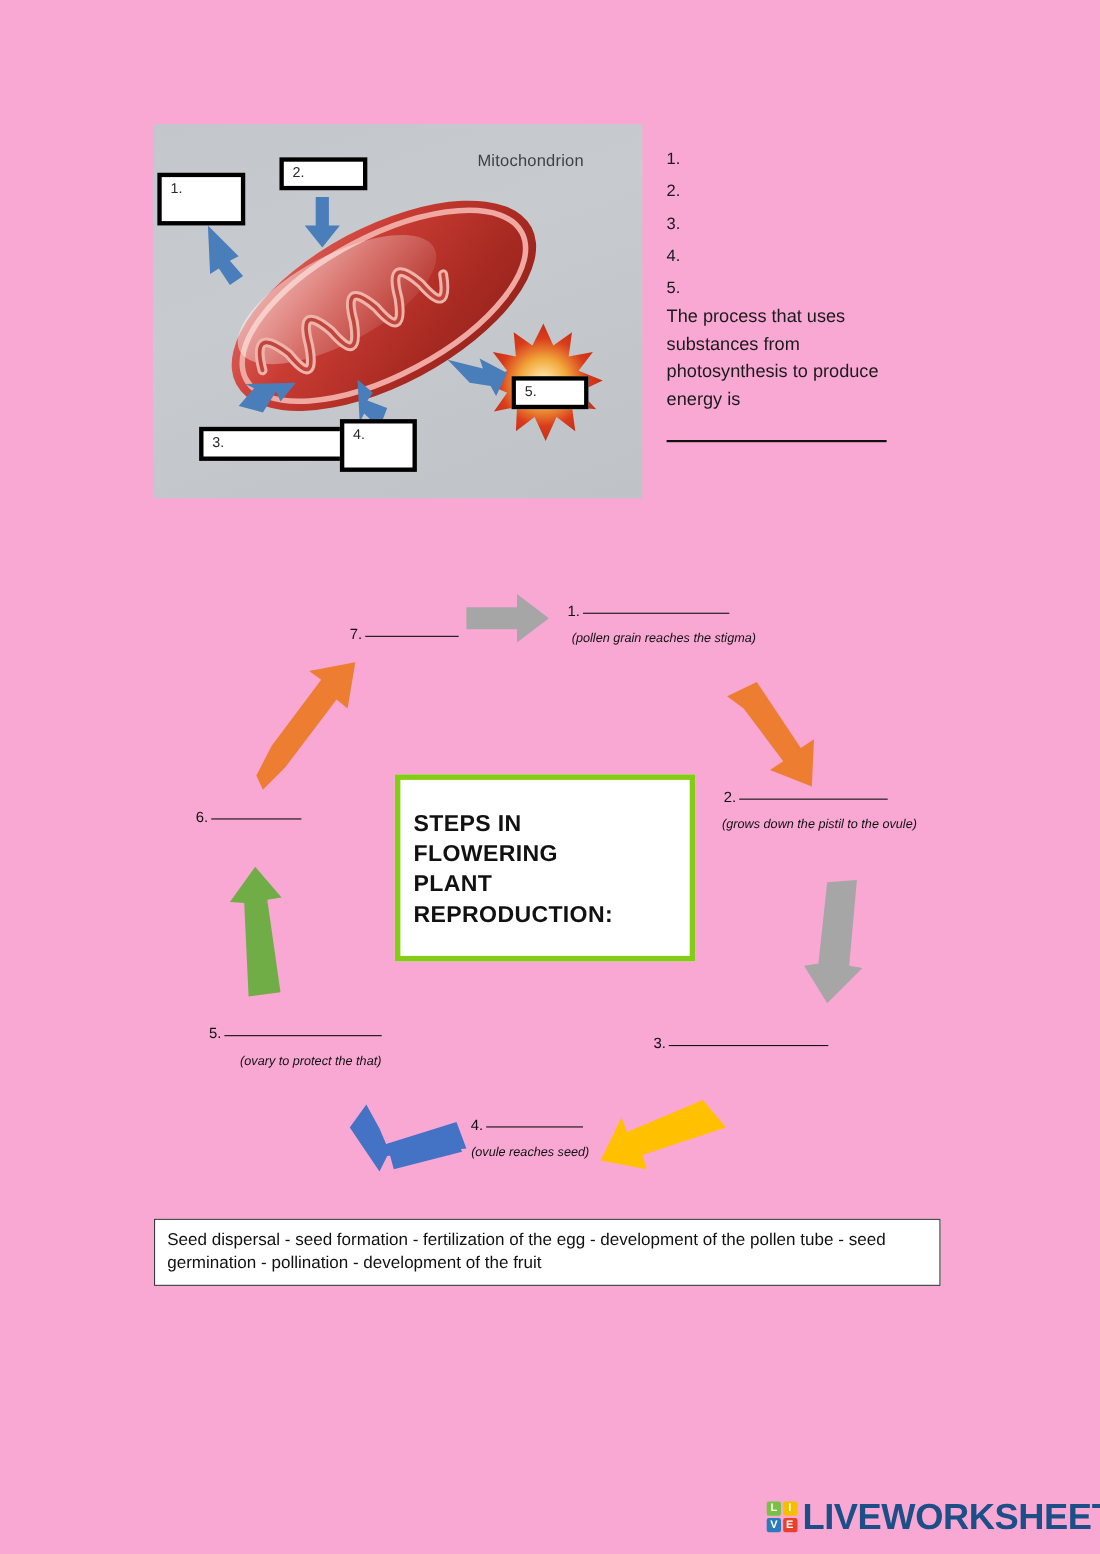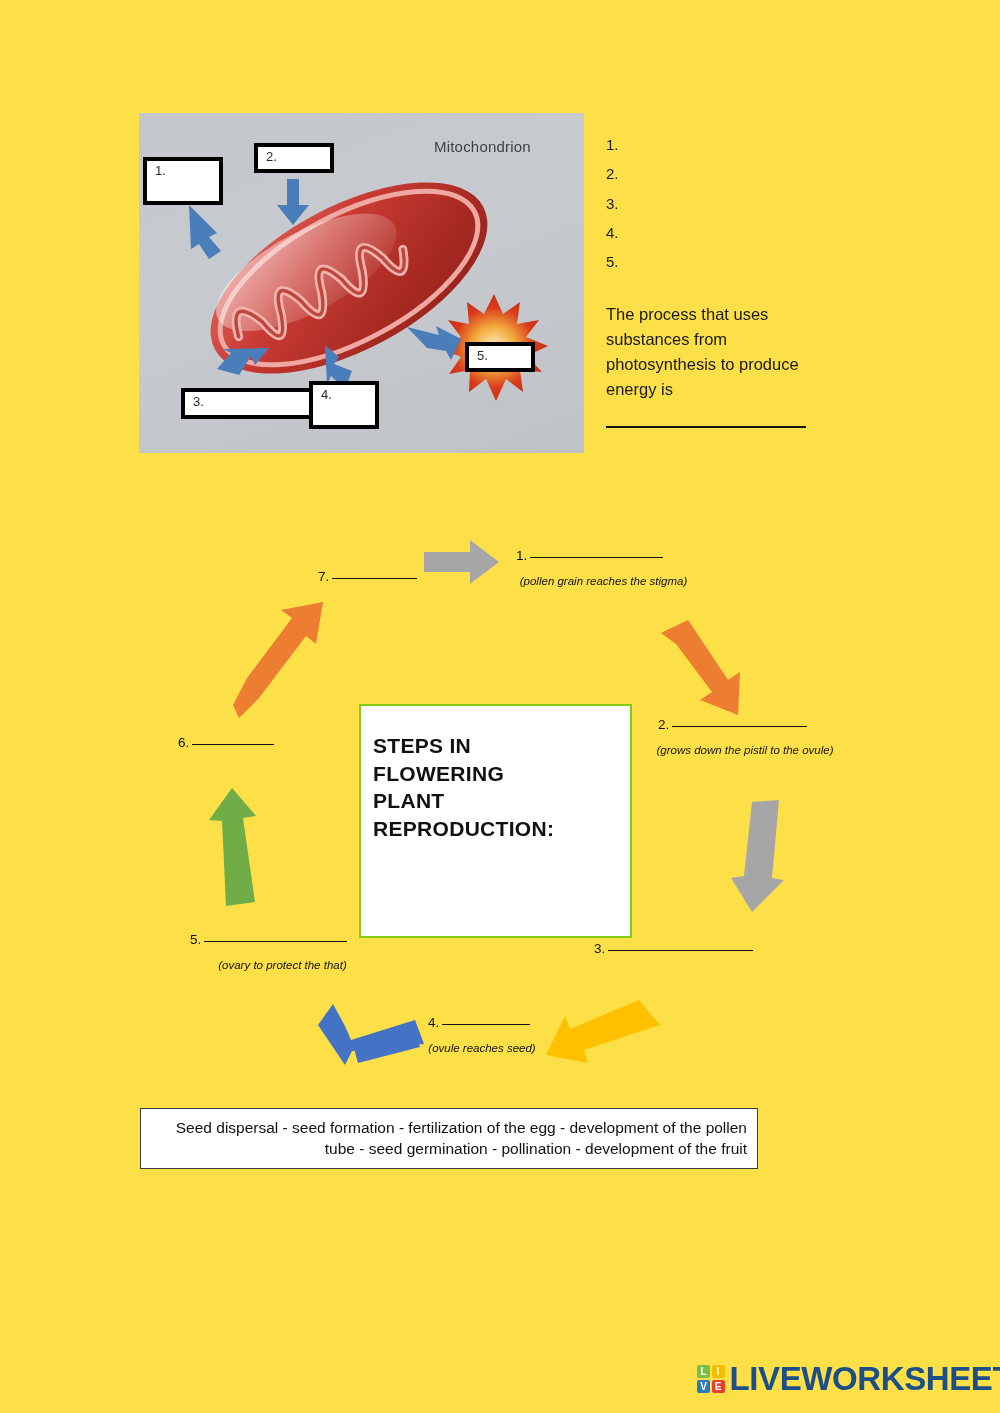--- a/index.html
+++ b/index.html
@@ -9,21 +9,21 @@
     background: #ffffff;
   }
   body {
     font-family: "Liberation Sans", sans-serif;
     color: #000;
   }
   #page {
     position: relative;
     width: 1000px;
     height: 1413px;
-    background: #fde047;
+    background: #f9a8d4;
     overflow: hidden;
   }
 
   
   #mito-figure {
     position: absolute;
     left: 139px;
     top: 113px;
     width: 445px;
     height: 340px;
@@ -61,22 +61,22 @@
     left: 0;
     top: 520px;
     width: 1000px;
     height: 570px;
   }
   #center-box {
     position: absolute;
     left: 359px;
     top: 184px;
     width: 273px;
-    height: 234px;
-    border: 2px solid #84cc16;
+    height: 170px;
+    border: 5px solid #84cc16;
     background: #fff;
     box-sizing: border-box;
   }
   #center-box-text {
     position: absolute;
     left: 12px;
     top: 26px;
     font-size: 21px;
     font-weight: bold;
     line-height: 1.32;
@@ -133,31 +133,30 @@
   #step7 { left: 318px; top: 49px; width: 125px; }
   #step7 .blank { width: 85px; }
 
   .arrow-svg { position: absolute; }
 
   
   #wordbank {
     position: absolute;
     left: 140px;
     top: 1108px;
-    width: 618px;
+    width: 715px;
     min-height: 52px;
     border: 1.4px solid #3a3a3a;
     box-sizing: border-box;
     padding: 8px 10px 8px 11px;
     font-size: 15.5px;
     line-height: 1.38;
     color: #111;
     background: #fff;
     font-family: "Liberation Sans", sans-serif;
-    text-align: right;
   }
 
   
   #logo {
     position: absolute;
     left: 697px;
     top: 1360px;
     display: flex;
     align-items: center;
   }
@@ -259,21 +258,21 @@
   </div>
 
   <div style="position:absolute;left:606px;top:130px;width:230px;">
     <div style="font-size:15px;line-height:1.95;color:#1a1a1a;">
       <div>1.</div>
       <div>2.</div>
       <div>3.</div>
       <div>4.</div>
       <div>5.</div>
     </div>
-    <div style="margin-top:26px;font-size:16.5px;line-height:1.52;color:#1a1a1a;width:215px;">The process that uses substances from photosynthesis to produce energy is</div>
+    <div style="font-size:16.5px;line-height:1.52;color:#1a1a1a;width:215px;">The process that uses substances from photosynthesis to produce energy is</div>
     <div style="margin-top:22px;width:200px;border-bottom:2px solid #111;height:1px;"></div>
   </div>
 
   <div id="cycle">
 
     <svg class="arrow-svg" style="left:0;top:0;" width="1000" height="570" viewBox="0 0 1000 570">
 
       <g>
         <path d="M424,32 L470,32 L470,20 L499,42 L470,64 L470,52 L424,52 Z" fill="#a6a6a6"></path>
       </g>

